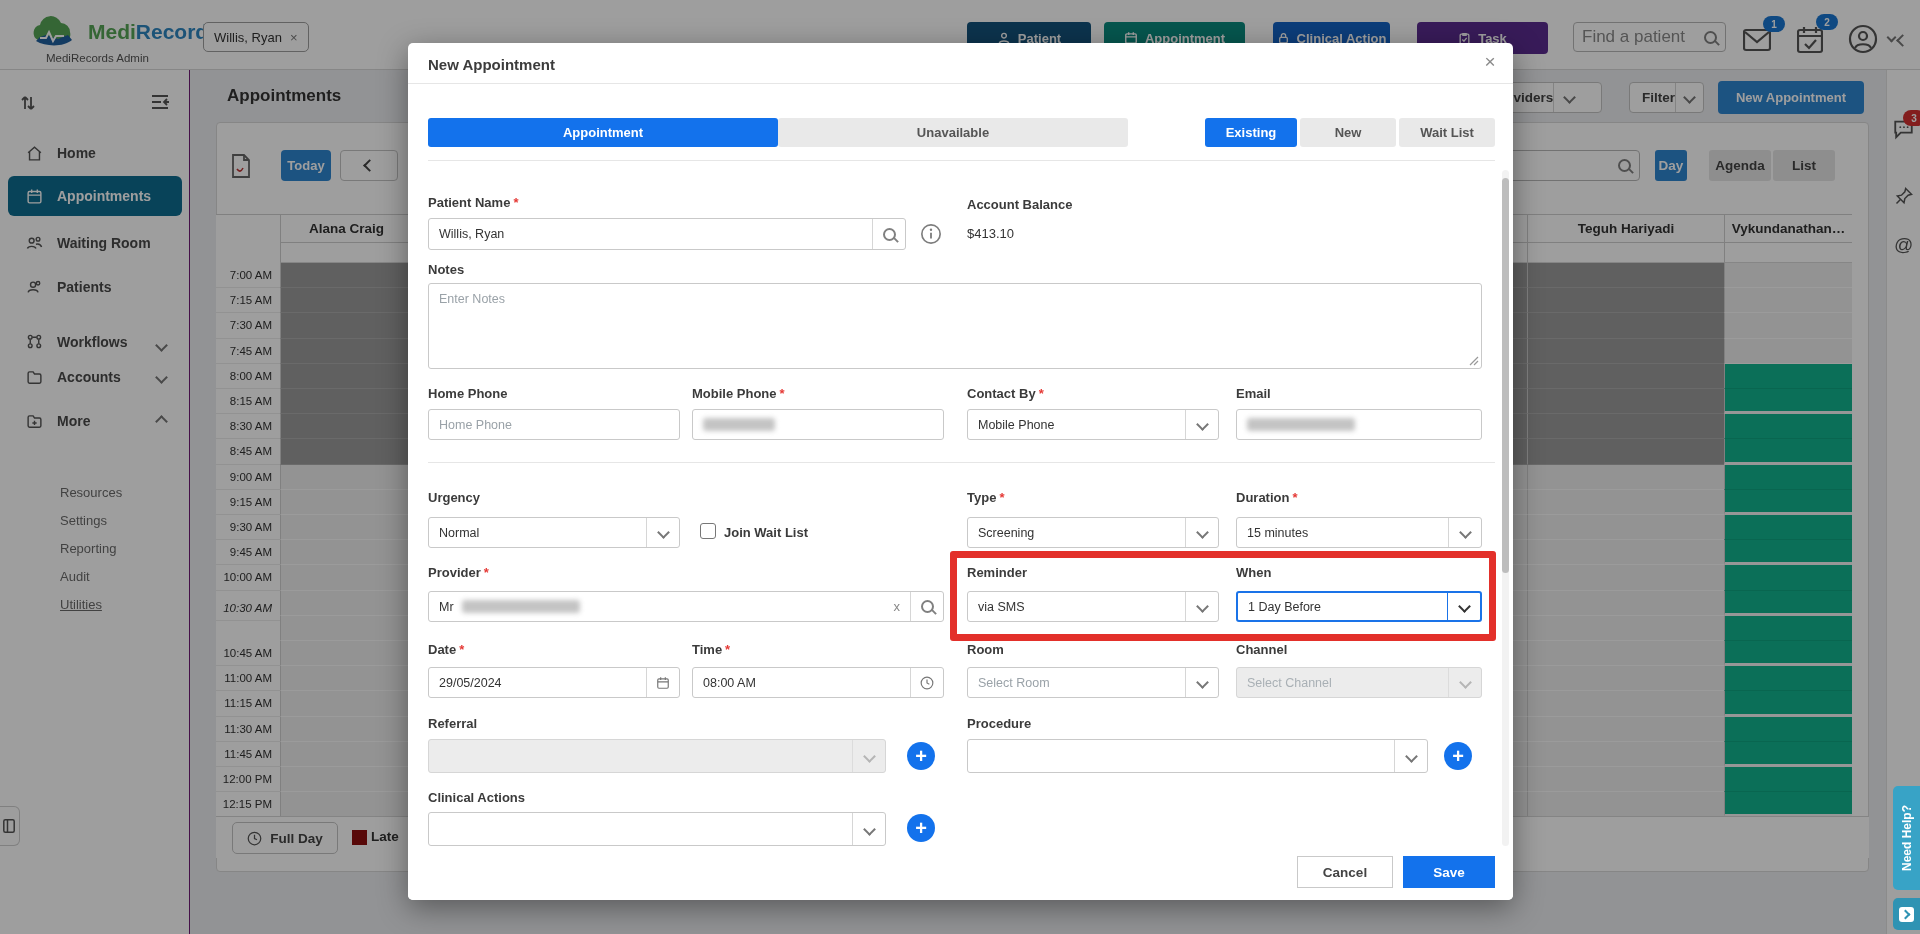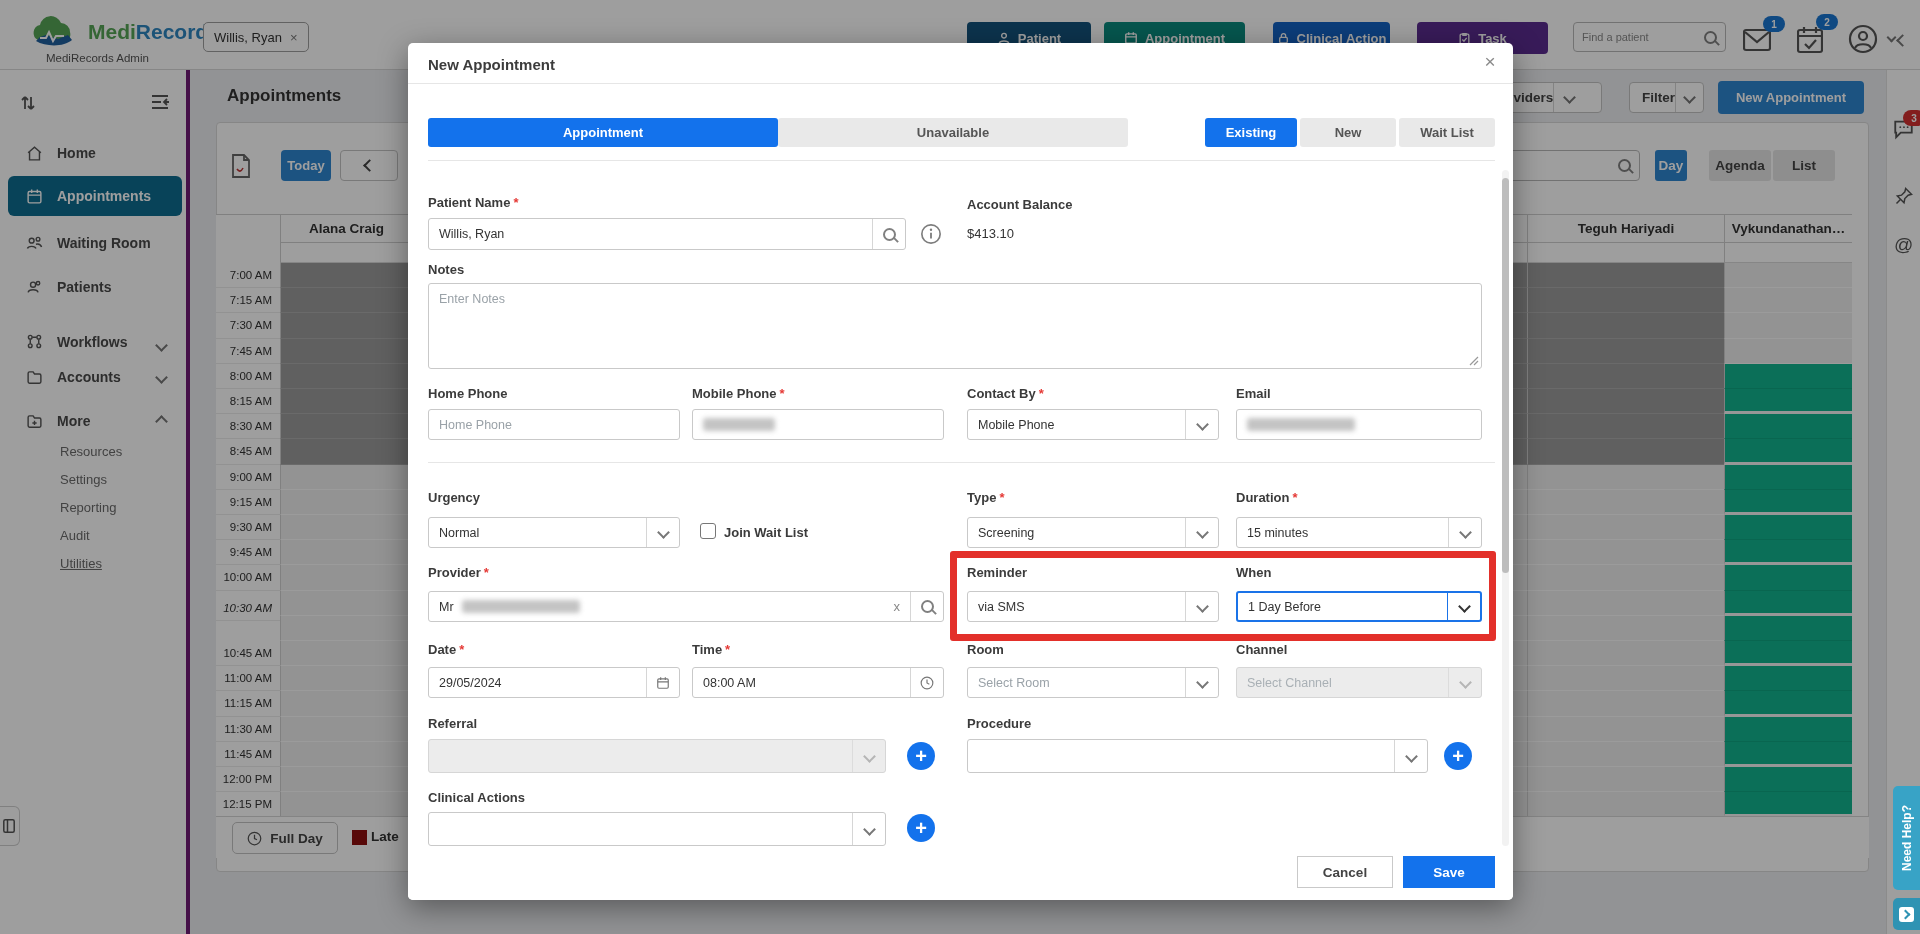--- a/index.html
+++ b/index.html
@@ -10,29 +10,29 @@
   .topbar{left:0;top:0;width:1920px;height:70px;background:#fff;border-bottom:1px solid #d9d9d9;}
   .brand{left:88px;top:20px;font-size:21px;font-weight:bold;}
   .brand .g{color:#56a556;} .brand .b{color:#2e86c1;}
   .brand-sub{left:46px;top:52px;font-size:11.5px;color:#555;}
   .ptab{left:203px;top:22px;height:30px;padding:0 10px;border:1px solid #9f9f9f;border-radius:5px;
         display:flex;align-items:center;gap:8px;font-size:13px;color:#333;background:#fff;}
   .tbtn{height:32px;top:22px;border-radius:4px;color:#fff;font-size:13px;font-weight:bold;
         display:flex;align-items:center;justify-content:center;gap:7px;}
   .search-box{border:1px solid #b9b9b9;border-radius:4px;background:#fff;display:flex;align-items:center;
         padding:0 8px;justify-content:space-between;}
-  .ph{color:#8a8a8a;font-size:11px;}
+  .ph{color:#8a8a8a;font-size:17px;}
   .badge{position:absolute;min-width:16px;height:16px;border-radius:8px;background:#1976d2;color:#fff;
         font-size:10px;font-weight:bold;display:flex;align-items:center;justify-content:center;padding:0 3px;}
   
-  .sidebar{left:0;top:70px;width:190px;height:864px;background:#fff;border-right:4px solid #701a75;}
+  .sidebar{left:0;top:70px;width:190px;height:864px;background:#fff;border-right:1px solid #701a75;}
   .side-item{left:8px;width:174px;height:34px;display:flex;align-items:center;gap:14px;padding-left:18px;
         font-size:14px;font-weight:bold;color:#4a4a4a;border-radius:6px;}
   .side-item.active{background:#0e6d90;color:#fff;}
-  .side-sub{left:60px;font-size:13px;color:#6b6b6b;}
+  .side-sub{left:60px;font-size:13px;color:#6b6b6b;margin-top:41px;}
   .chev{width:7px;height:7px;border-right:2px solid #777;border-bottom:2px solid #777;display:inline-block;}
   .chev.down{transform:rotate(45deg);} .chev.up{transform:rotate(-135deg);} .chev.left{transform:rotate(135deg);}
   .chev.right{transform:rotate(-45deg);}
   
   .main-bg{left:190px;top:70px;width:1696px;height:864px;background:#eceef0;}
   .page-title{left:227px;top:86px;font-size:17px;font-weight:bold;color:#333;}
   .dd{height:31px;background:#fff;border:1px solid #c4c4c4;border-radius:4px;display:flex;align-items:center;
       font-size:13.5px;font-weight:bold;color:#444;}
   .dd .seg{width:30px;height:100%;border-left:1px solid #d4d4d4;display:flex;align-items:center;justify-content:center;}
   .blue-btn{background:#2e86d1;color:#fff;border-radius:4px;font-size:13px;font-weight:bold;

